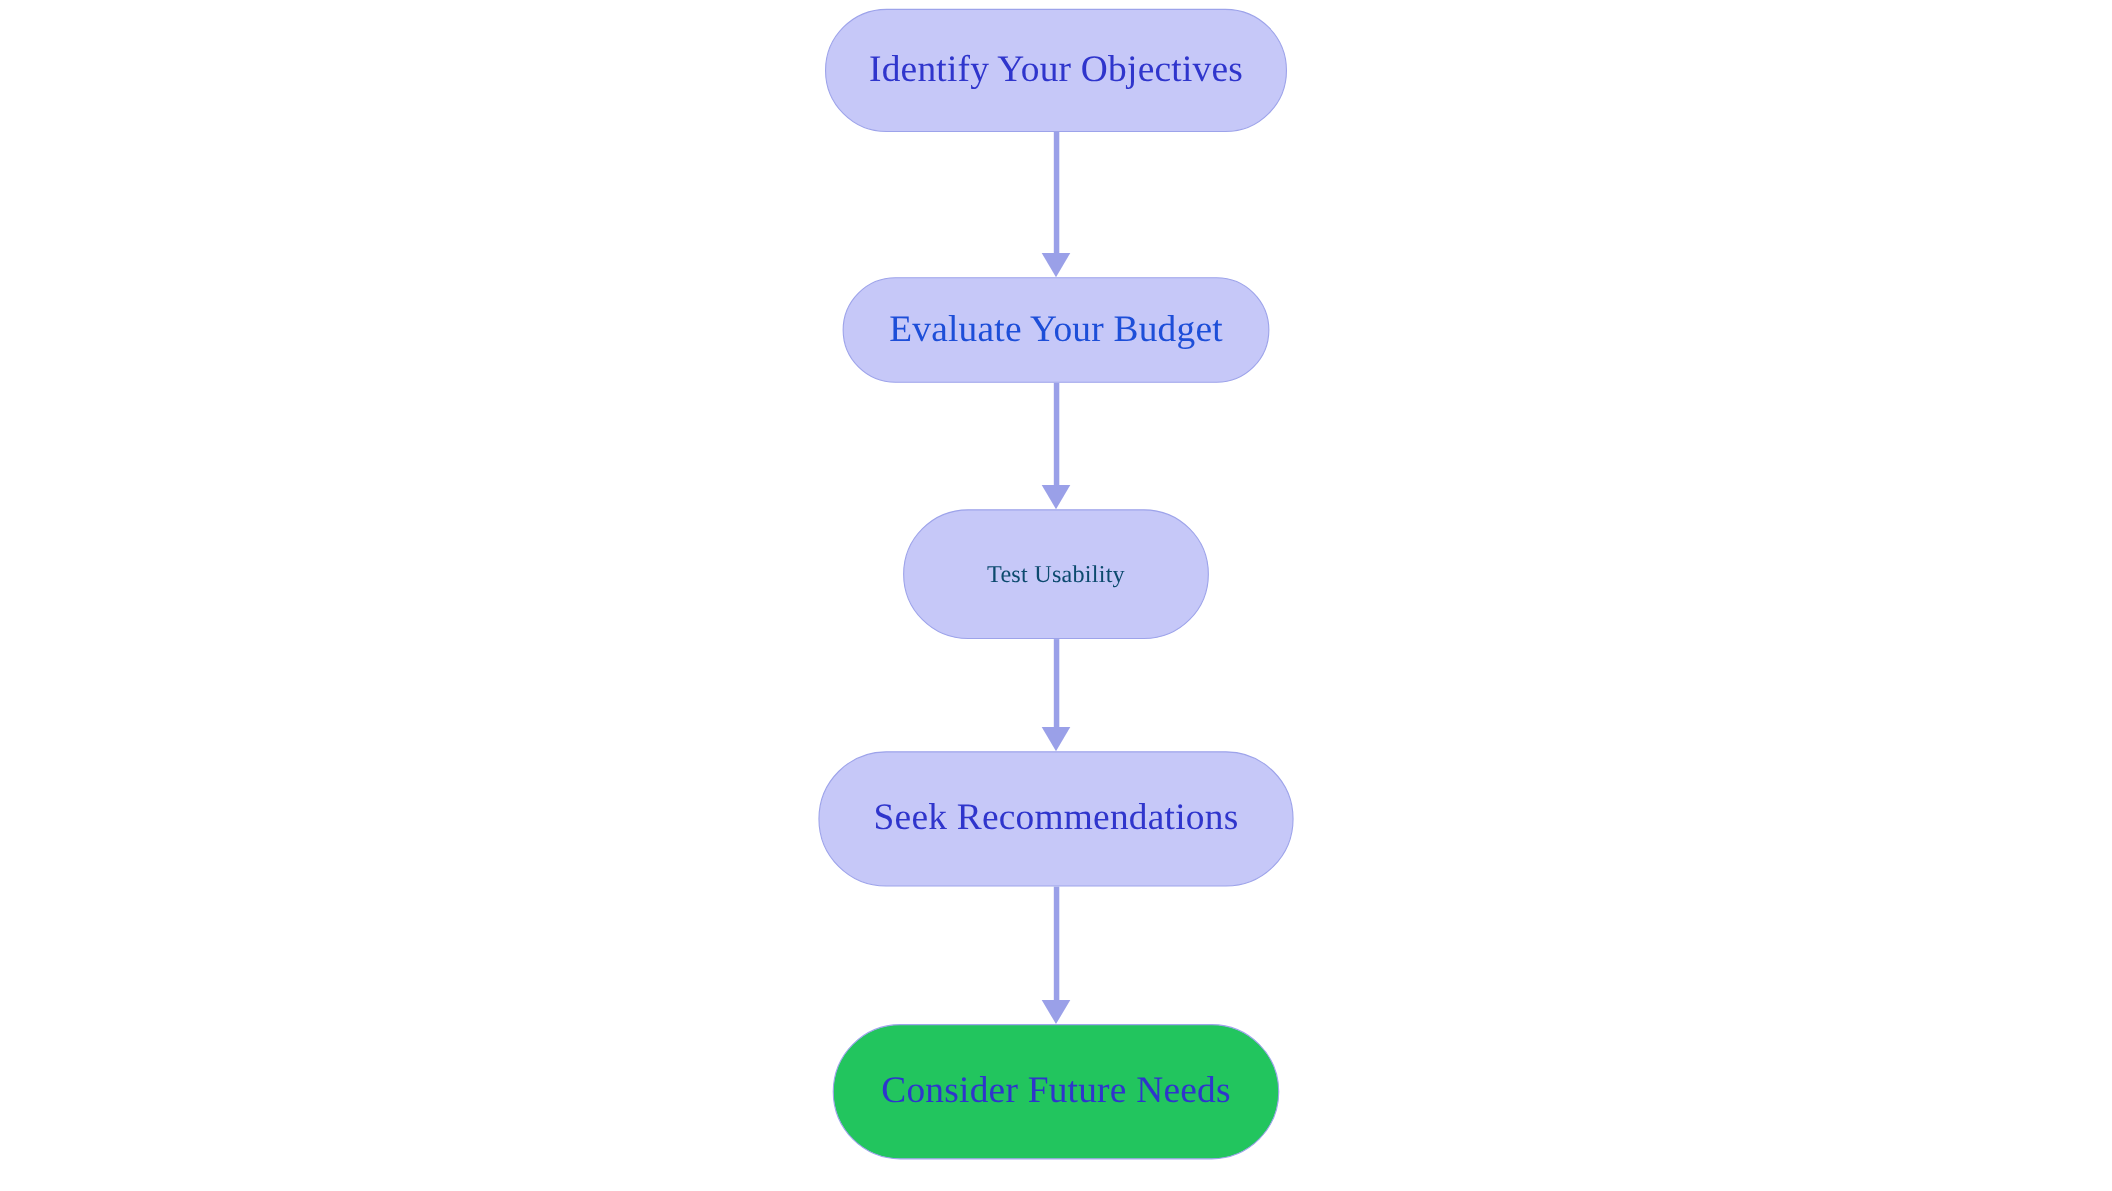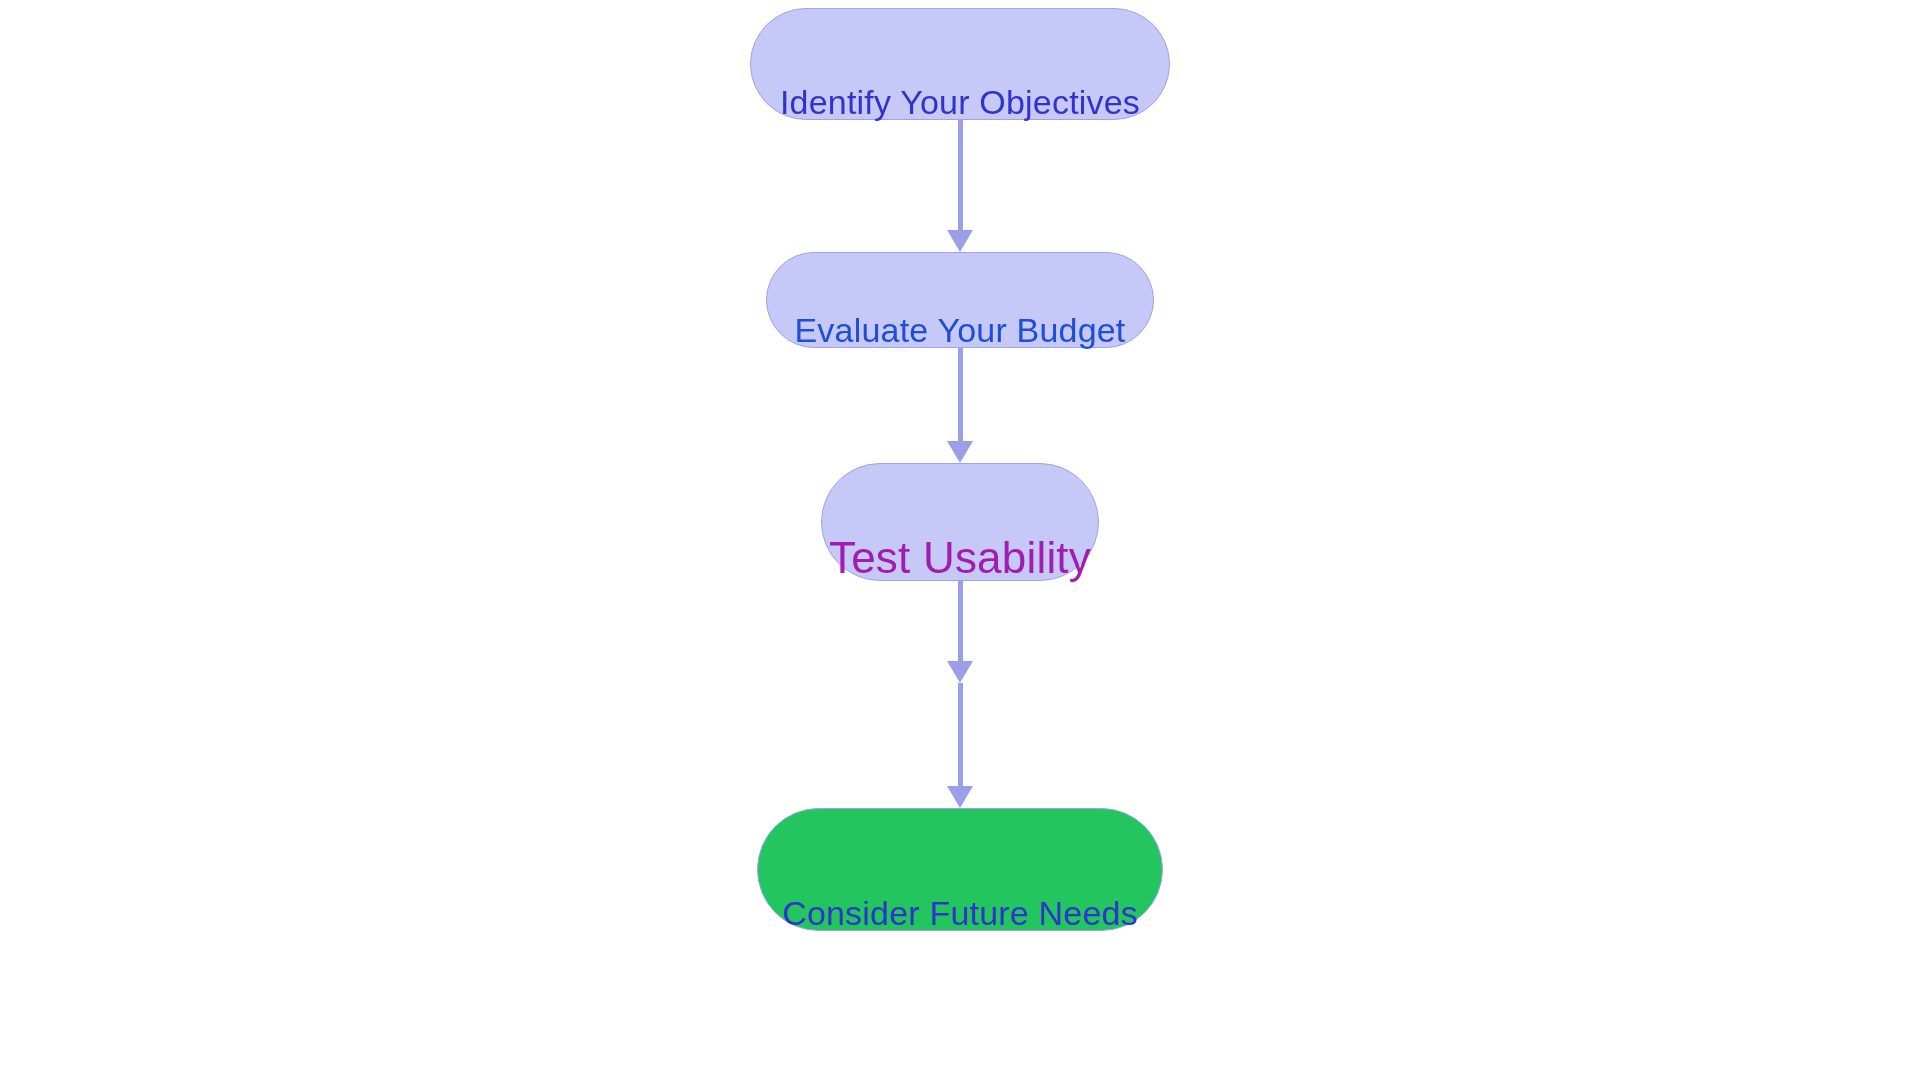--- a/index.html
+++ b/index.html
@@ -31,27 +31,27 @@
     display: flex;
     flex-direction: column;
     align-items: center;
   }
 
   
   .flow-node {
     position: relative;
     box-sizing: border-box;
     display: flex;
-    align-items: flex-end;
+    align-items: center;
     justify-content: center;
     background: #c6c8f8;
     border: 1.6px solid #9da3ea;
     border-radius: 999px;
     color: #2f35cc;
-    font-family: Liberation Sans, sans-serif;
+    font-family: Liberation Serif, serif;
     font-weight: 400;
     letter-spacing: 0.2px;
     white-space: nowrap;
     user-select: none;
   }
 
   .flow-node .node-label {
     display: block;
     line-height: 1;
     padding: 0 2px;
@@ -99,29 +99,32 @@
 
     <div class="flow-node" id="node-1" style="width: 388px; height: 96px; font-size: 34px; background: rgb(198, 200, 248); border-color: rgb(157, 163, 234); color: #1d4ed8;">
       <span class="node-label">Evaluate Your Budget</span>
     </div>
 
     <div class="flow-connector" id="edge-1" style="height: 115px;">
       <div class="connector-line" style="background: rgb(154, 160, 232);"></div>
       <div class="connector-head" style="border-top-color: rgb(154, 160, 232);"></div>
     </div>
 
-    <div class="flow-node" id="node-2" style="width: 278px; height: 118px; font-size: 44px; background: rgb(198, 200, 248); border-color: rgb(157, 163, 234); color: #a21caf;">
+    <div class="flow-node" id="node-2" style="width: 278px; height: 118px; font-size: 22px; background: rgb(198, 200, 248); border-color: rgb(157, 163, 234); color: #0c4a6e;">
       <span class="node-label">Test Usability</span>
     </div>
 
     <div class="flow-connector" id="edge-2" style="height: 102px;">
       <div class="connector-line" style="background: rgb(154, 160, 232);"></div>
       <div class="connector-head" style="border-top-color: rgb(154, 160, 232);"></div>
     </div>
 
+    <div class="flow-node" id="node-3" style="width: 432px; height: 123px; font-size: 34px; background: rgb(198, 200, 248); border-color: rgb(157, 163, 234); color: rgb(47, 53, 204);">
+      <span class="node-label">Seek Recommendations</span>
+    </div>
 
     <div class="flow-connector" id="edge-3" style="height: 125px;">
       <div class="connector-line" style="background: rgb(154, 160, 232);"></div>
       <div class="connector-head" style="border-top-color: rgb(154, 160, 232);"></div>
     </div>
 
     <div class="flow-node" id="node-4" style="width: 406px; height: 123px; font-size: 34px; background: #22c55e; border-color: rgb(157, 163, 234); color: rgb(47, 53, 204);">
       <span class="node-label">Consider Future Needs</span>
     </div>
 

